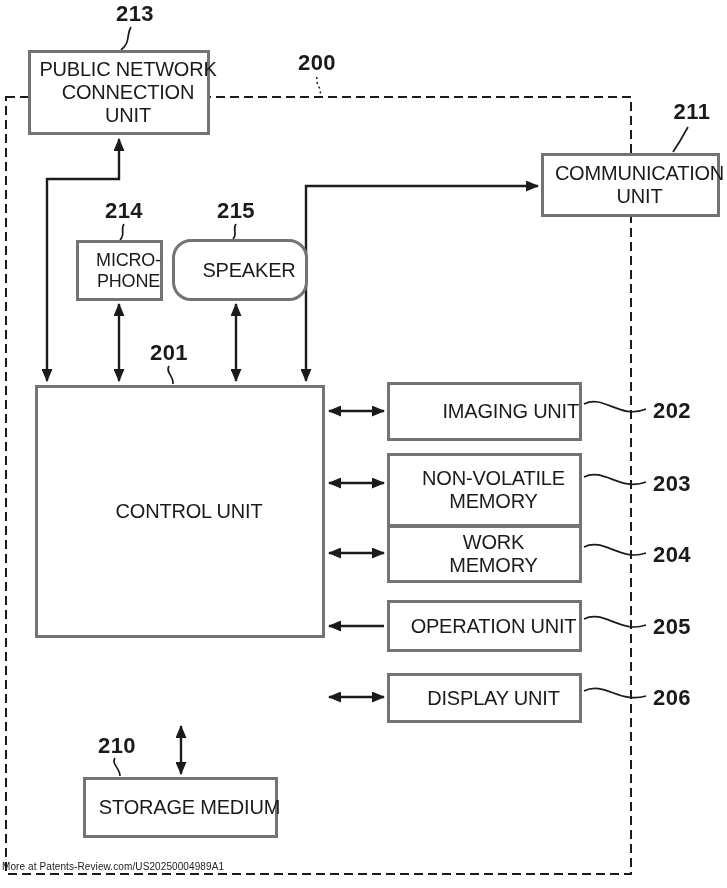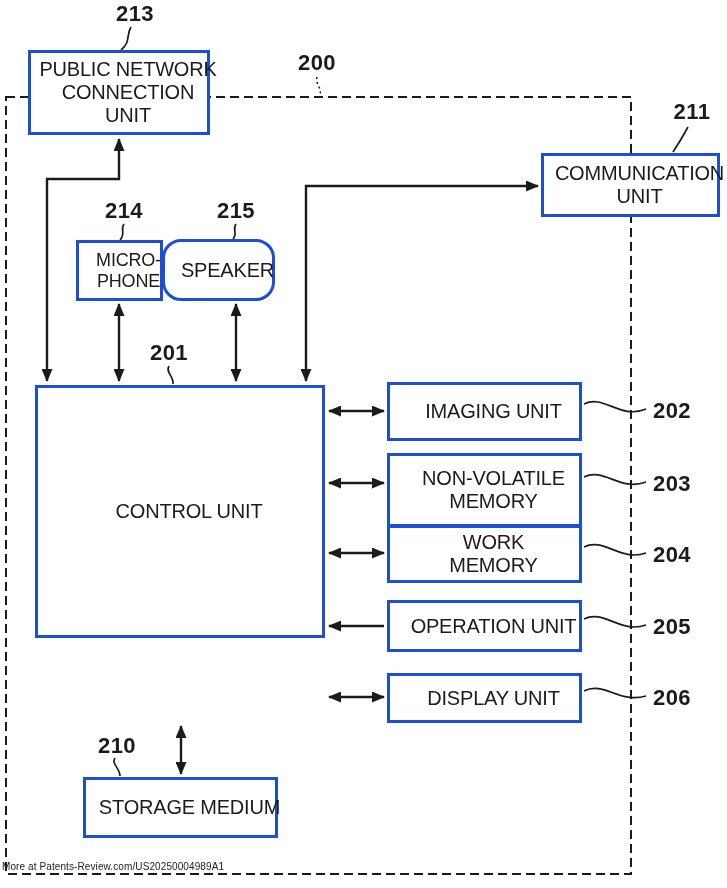--- a/index.html
+++ b/index.html
@@ -8,21 +8,21 @@
     width:727px;height:888px;
     background:#ffffff;
     font-family:"Liberation Sans","DejaVu Sans",sans-serif;
     color:#1b1b1b;
     overflow:hidden;
   }
   .svg-layer{position:absolute;left:0;top:0;z-index:0;}
   .box{
     position:absolute;
     background:#ffffff;
-    border:3px solid #1d4ed8;
+    border:3px solid #737373;
     display:flex;
     flex-direction:column;
     align-items:center;
     justify-content:center;
     text-align:center;
     z-index:1;
     box-sizing:border-box;
     font-size:20px;
     line-height:23px;
     letter-spacing:-0.2px;
@@ -124,29 +124,29 @@
   <div class="box" style="left:541px;top:153px;width:179px;height:64px;">
     <span>COMMUNICATION</span>
     <span>UNIT</span>
   </div>
 
   <div class="box" style="left:76px;top:240px;width:87px;height:61px;font-size:18px;line-height:21px;">
     <span>MICRO-</span>
     <span>PHONE</span>
   </div>
 
-  <div class="box" style="left:162px;top:239px;width:113px;height:62px;border-radius:19px;">
+  <div class="box" style="left:172px;top:239px;width:136px;height:62px;border-radius:19px;">
     <span>SPEAKER</span>
   </div>
 
   <div class="box thick" style="left:35px;top:385px;width:290px;height:253px;">
     <span>CONTROL UNIT</span>
   </div>
 
-  <div class="box" style="left:387px;top:382px;width:195px;height:59px;">
+  <div class="box" style="left:387px;top:382px;width:195px;height:59px;align-items:flex-end;">
     <span>IMAGING UNIT</span>
   </div>
 
   <div class="box" style="left:387px;top:453px;width:195px;height:74px;">
     <span>NON-VOLATILE</span>
     <span>MEMORY</span>
   </div>
 
   <div class="box" style="left:387px;top:525px;width:195px;height:58px;text-align:right;">
     <span>WORK</span>

